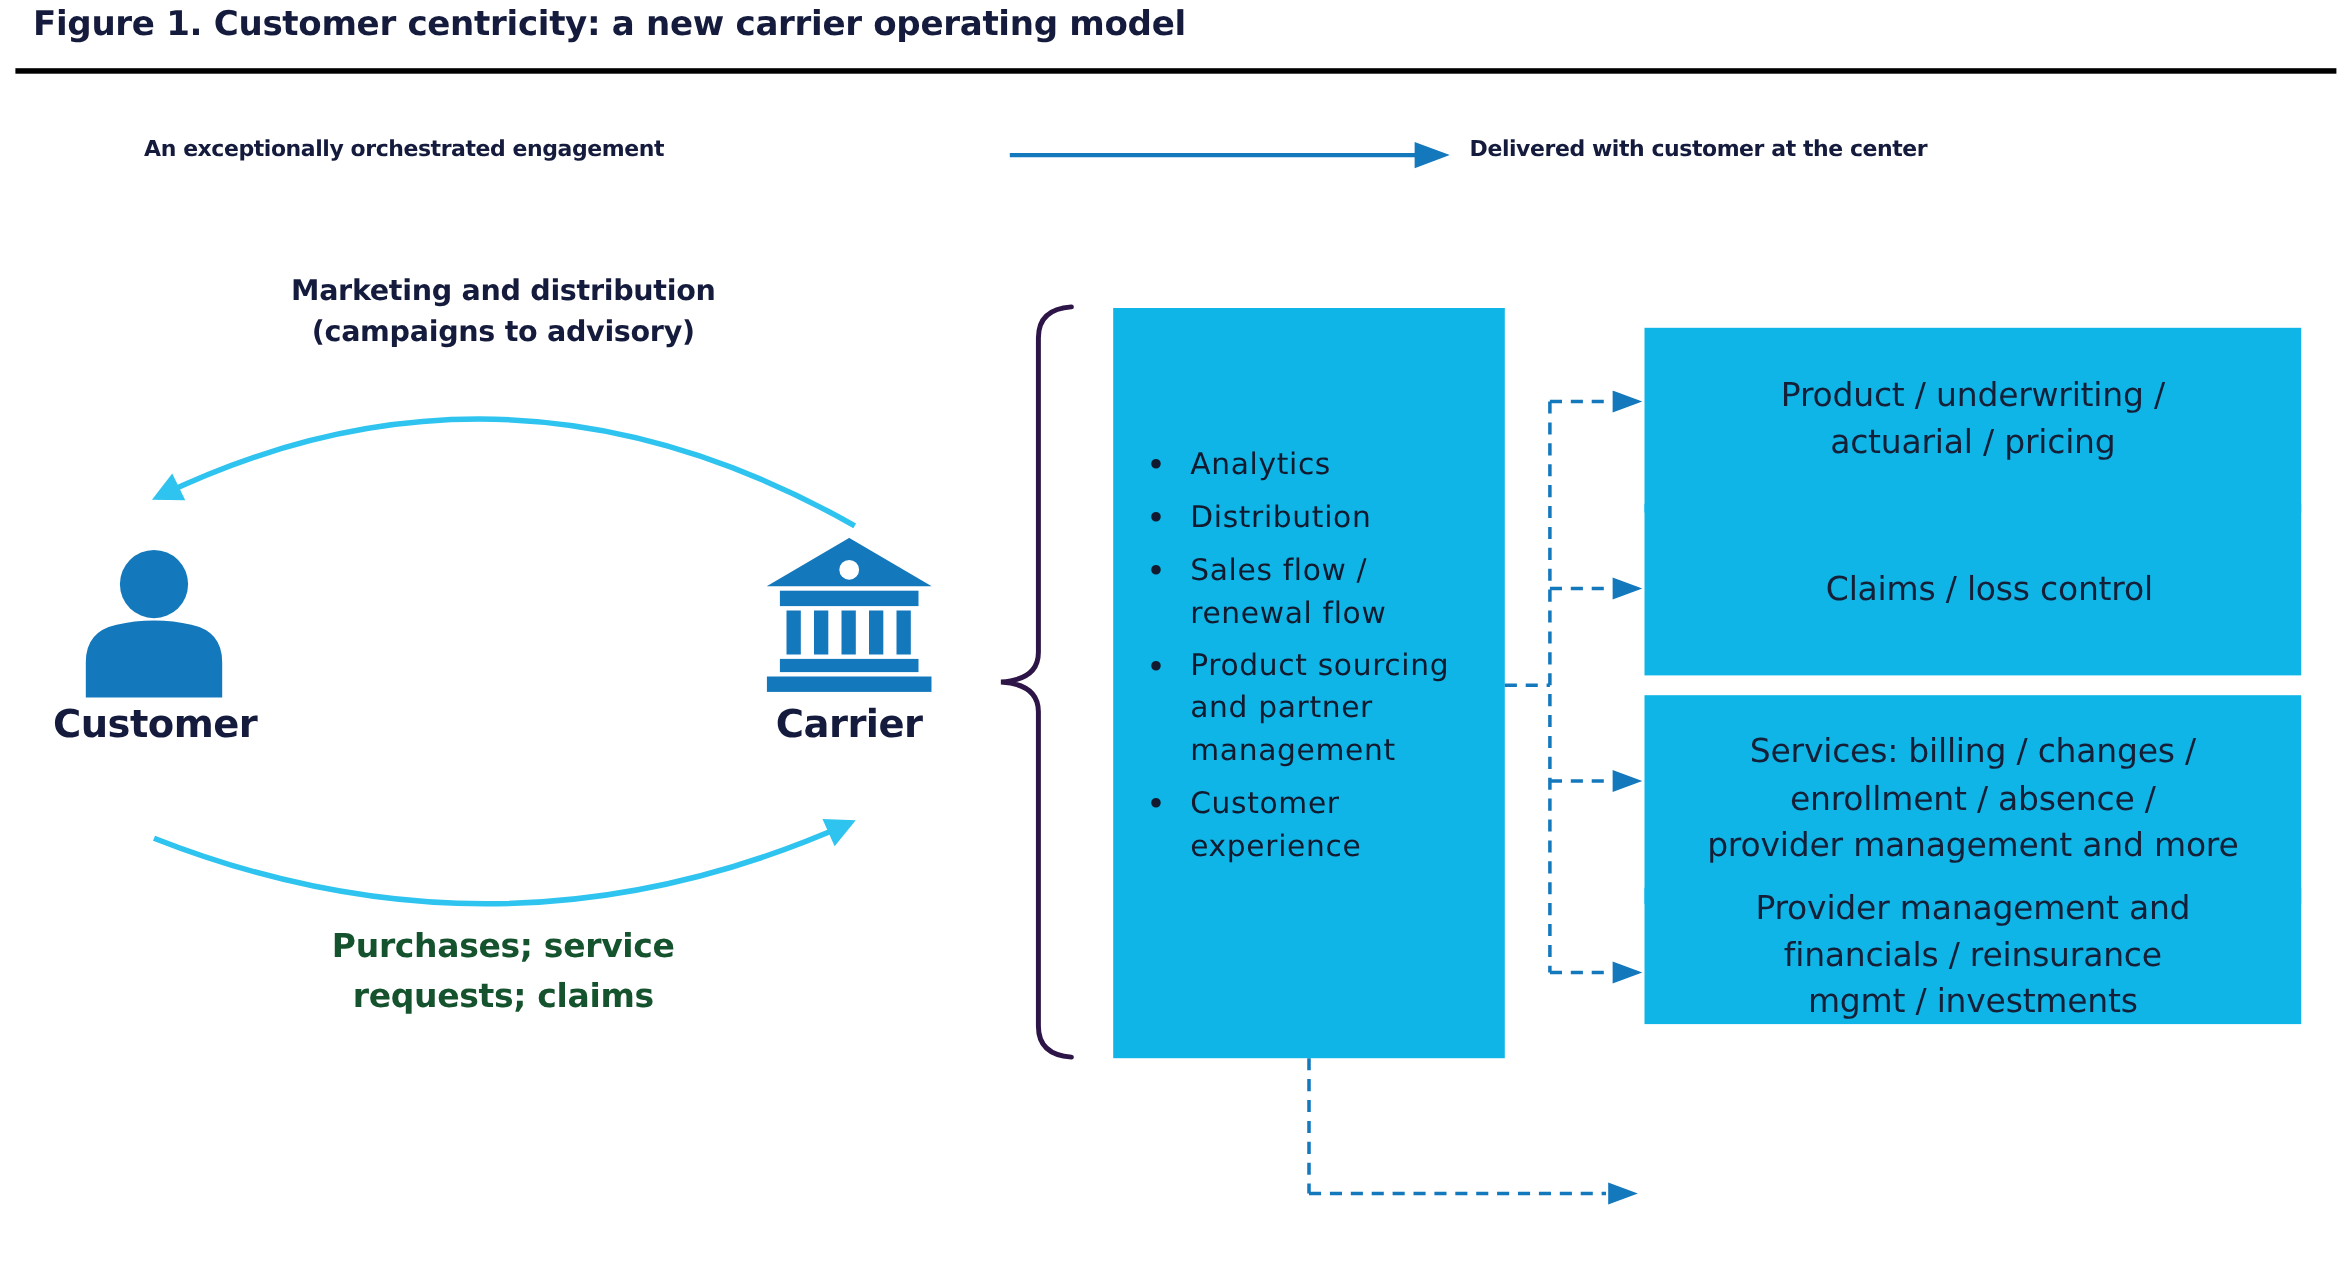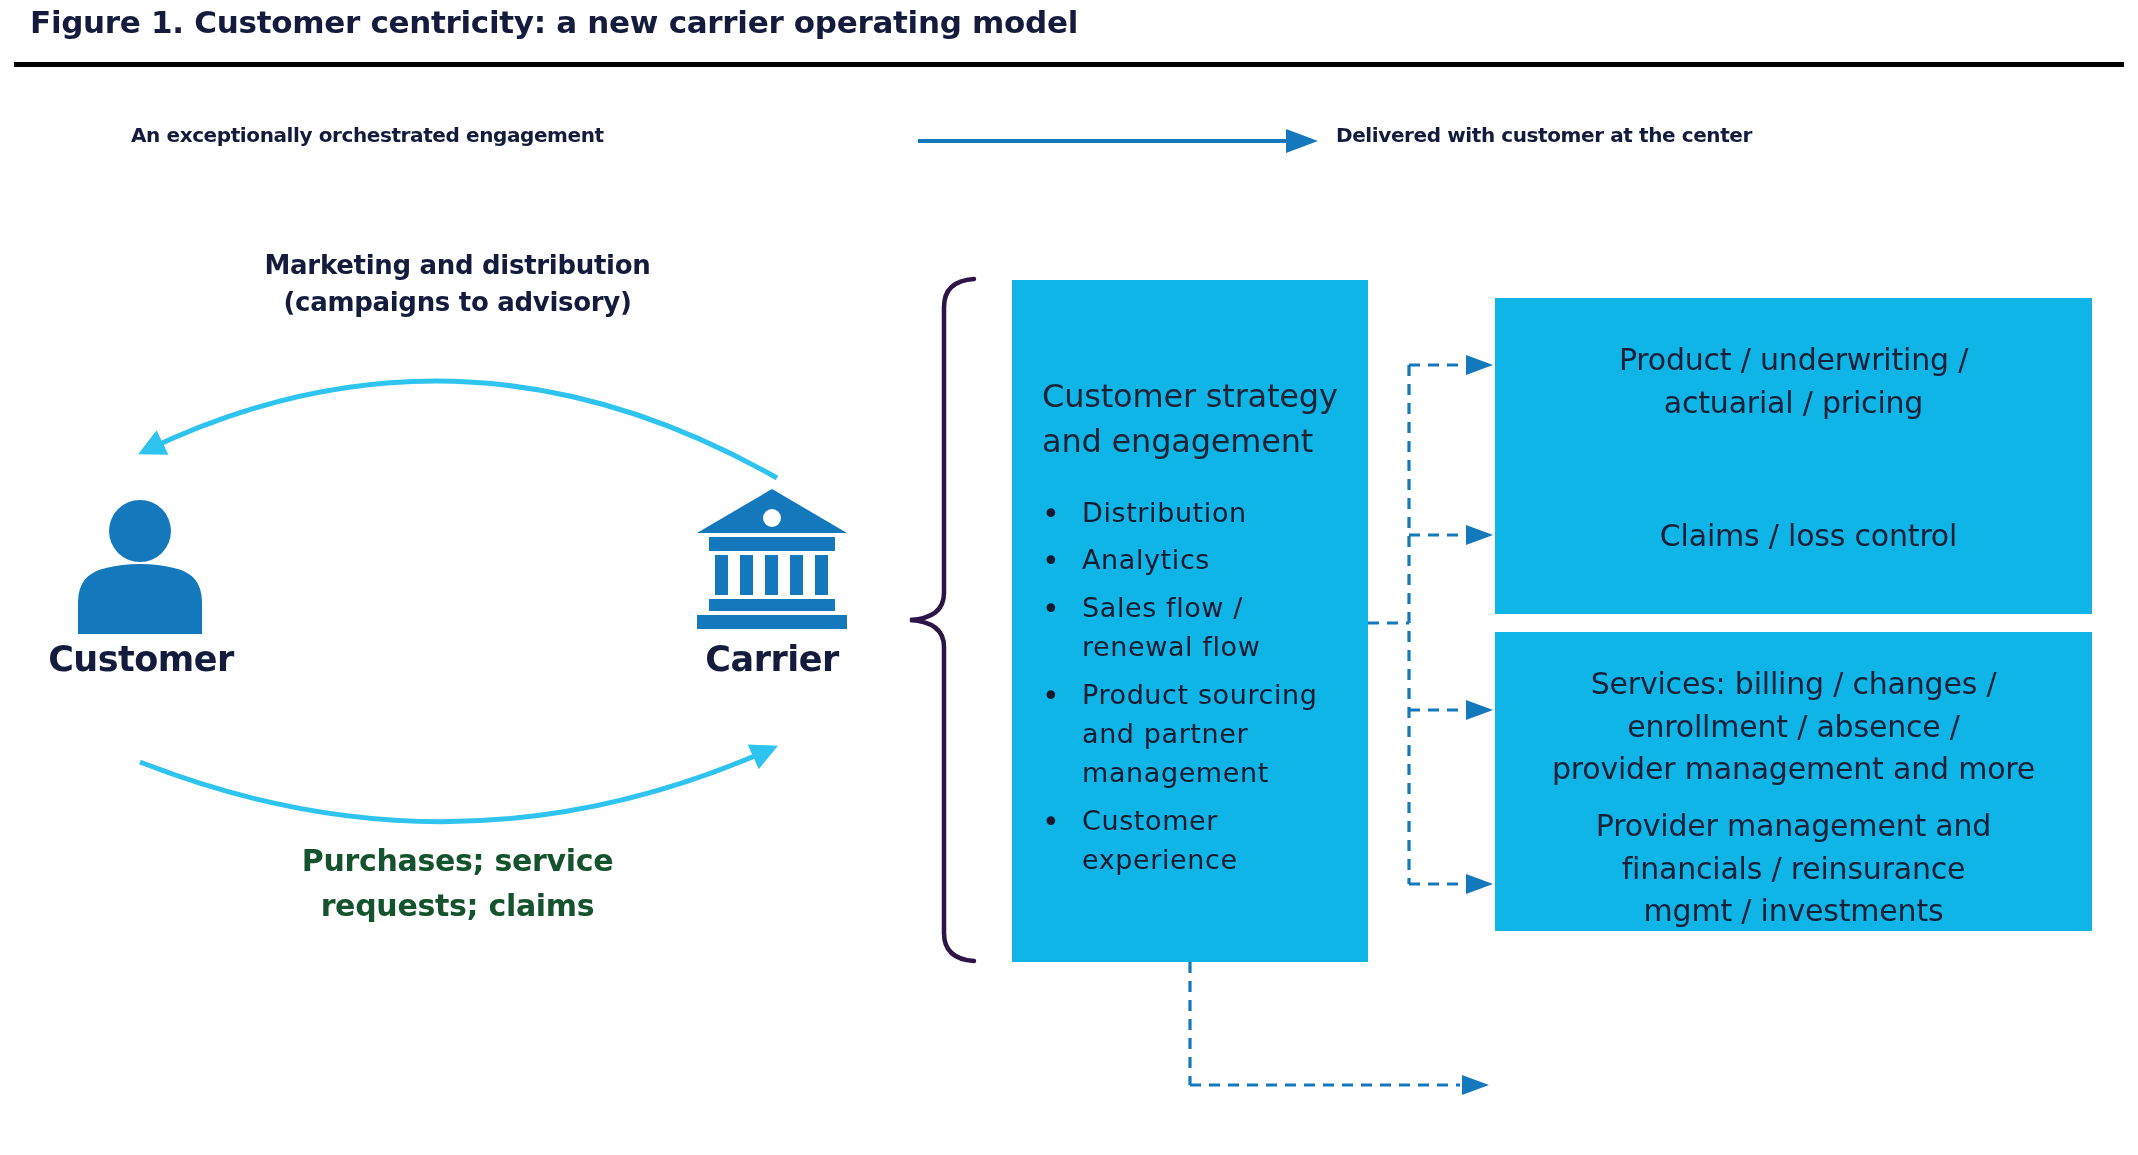--- a/index.html
+++ b/index.html
@@ -114,25 +114,23 @@
   <div class="actor-label carrier-label">Carrier</div>
 
   <div class="cycle-bottom-label pre">Purchases; service
 requests; claims</div>
 
   <svg class="brace" width="82" height="690" viewBox="0 0 82 690">
     <path d="M 78 4 Q 48 6 48 32 L 48 318 Q 48 343 14 345 Q 48 347 48 372 L 48 658 Q 48 684 78 686" fill="none" stroke="#2d1547" stroke-width="4.5" stroke-linecap="round"></path>
   </svg>
 
   <div class="strategy-box">
-    <div class="strategy-heading pre">Customer strategy
-and engagement</div>
     <ul class="strategy-bullets">
+      <li class="pre">Analytics</li>
       <li class="pre">Distribution</li>
-      <li class="pre">Analytics</li>
       <li class="pre">Sales flow /
 renewal flow</li>
       <li class="pre">Product sourcing
 and partner
 management</li>
       <li class="pre">Customer
 experience</li>
     </ul>
   </div>
 

